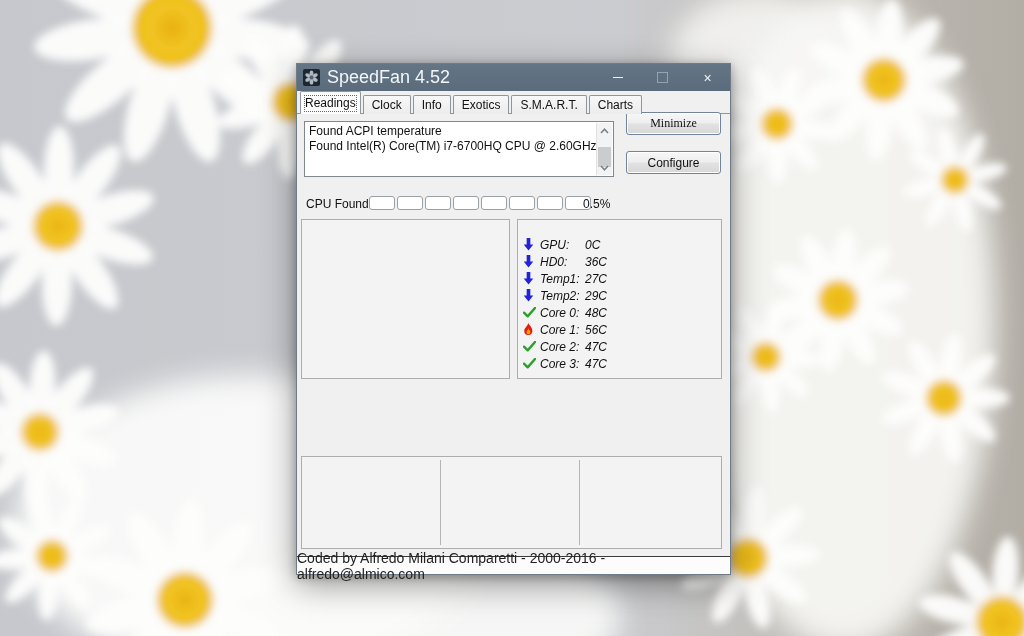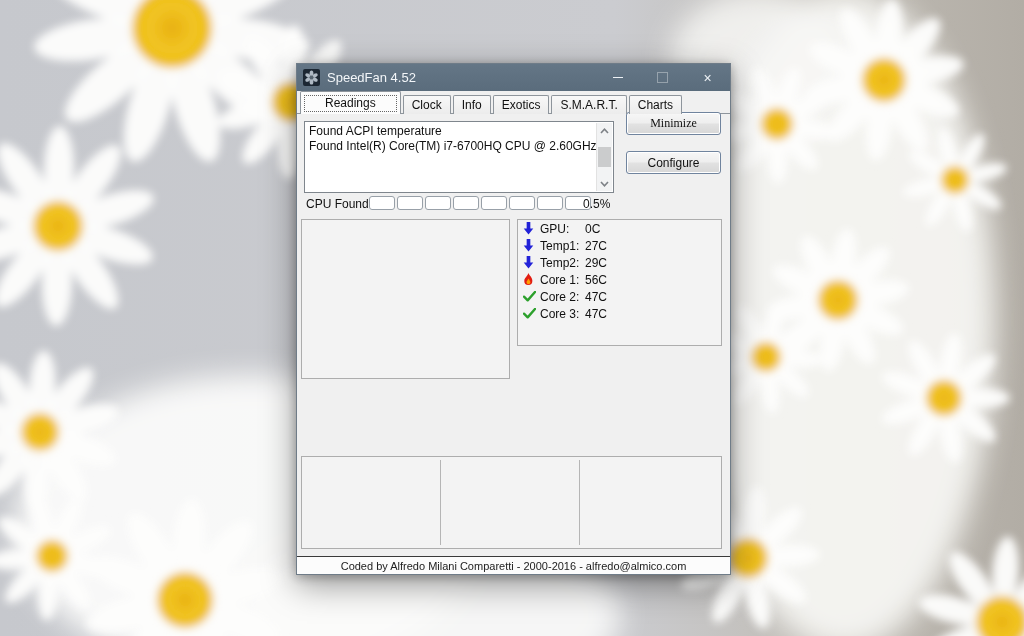--- a/index.html
+++ b/index.html
@@ -16,39 +16,39 @@
     background:#f0f0f0;border:1px solid #6f7c88;box-sizing:border-box;
     box-shadow:0 10px 32px rgba(0,0,0,.40),0 2px 10px rgba(0,0,0,.28);
     font-size:12px;color:#111;
   }
   .titlebar{
     position:absolute;left:0;top:0;right:0;height:27px;
     background:linear-gradient(#647686,#5a6c7c);
     display:flex;align-items:center;
   }
   .win-icon{width:17px;height:17px;margin:0 7px 0 6px;flex:0 0 auto;}
-  .win-title{color:#f3f6f9;font-size:13px;flex:1 1 auto;white-space:nowrap;}
+  .win-title{color:#f3f6f9;font-size:18px;flex:1 1 auto;white-space:nowrap;}
   .ctrls{display:flex;height:100%;}
   .ctrl{width:45px;height:100%;display:flex;align-items:center;justify-content:center;cursor:default;}
   .ctrl .bar{width:10px;height:1px;background:#eef2f6;}
   .ctrl .sq{width:9px;height:9px;border:1px solid rgba(255,255,255,.35);}
   .ctrl.close span{color:#eef2f6;font-size:14px;line-height:14px;}
   
   .tabstrip{position:absolute;left:0;top:27px;right:0;height:23px;padding-left:3px;box-sizing:border-box;}
   .tabstrip::after{content:"";position:absolute;left:0;right:0;bottom:0;height:1px;background:#8e959c;}
   .tab{
     position:relative;display:inline-flex;align-items:center;height:18px;margin-top:4px;
     padding:0 8px;border:1px solid #8e959c;border-bottom:none;border-radius:2px 2px 0 0;
     background:linear-gradient(#f8f8f8,#ececec);margin-right:2px;vertical-align:bottom;z-index:1;
   }
-  .tab.selected{height:22px;margin-top:0;background:#fcfcfc;z-index:3;padding:0 24px;}
+  .tab.selected{height:22px;margin-top:0;background:#fcfcfc;z-index:3;padding:0 4px;}
   .tab.selected::before{content:"";position:absolute;inset:3px 3px 2px 3px;border:1px dotted #666;}
   
   .log{
-    position:absolute;left:7px;top:57px;width:310px;height:72px;box-sizing:border-box;
+    position:absolute;left:7px;top:57px;width:310px;height:56px;box-sizing:border-box;
     border:1px solid #7f868d;background:#fff;padding:2px 4px 2px 4px;line-height:15px;overflow:hidden;
   }
   .log div{white-space:nowrap;}
   .sbar{position:absolute;top:1px;right:1px;bottom:1px;width:15px;background:#f2f3f4;border-left:1px solid #e2e2e2;}
   .sbar .arr{position:absolute;left:0;width:15px;height:15px;display:flex;align-items:center;justify-content:center;}
   .sbar .arr.up{top:0;} .sbar .arr.down{bottom:0;}
   .sbar .thumb{position:absolute;left:1px;width:13px;top:24px;height:20px;background:#cbcccd;}
   
   .btn{
     position:absolute;left:329px;width:95px;height:23px;box-sizing:border-box;
@@ -67,33 +67,33 @@
   .autofan{position:absolute;left:330px;top:119px;width:100px;}
   .cb{
     position:absolute;left:0;top:4px;width:14px;height:14px;box-sizing:border-box;
     border:1px solid #7f8f9c;border-radius:2px;background:#fff;
     display:flex;align-items:center;justify-content:center;
   }
   .autofan .lbl{margin-left:20px;line-height:14px;}
   
   .panel{position:absolute;box-sizing:border-box;border:1px solid #adadad;background:#f3f3f3;}
   #panel-fans{left:4px;top:155px;width:209px;height:160px;}
-  #panel-temps{left:220px;top:155px;width:205px;height:127px;padding-top:0;}
+  #panel-temps{left:220px;top:155px;width:205px;height:160px;padding-top:16px;font-style:italic;}
   .trow{display:flex;align-items:center;height:17px;padding-left:5px;}
   .trow .ticon{width:17px;display:flex;align-items:center;}
   .trow .tlabel{width:45px;}
   
   #panel-volts{left:4px;top:392px;width:421px;height:93px;}
   #panel-volts .vdiv{position:absolute;top:3px;bottom:3px;width:1px;background:#b5b5b5;}
   #panel-volts .vdiv.v1{left:138px;} #panel-volts .vdiv.v2{left:277px;}
   
   .statusbar{
     position:absolute;left:0;right:0;bottom:0;height:17px;background:#fcfcfc;
     border-top:1px solid #3a3a3a;display:flex;align-items:center;justify-content:center;
-    font-size:11px;color:#222;
+    font-size:14px;color:#222;
   }
 </style>
 </head>
 <body>
 
 <svg id="bg" width="1024" height="636" viewBox="0 0 1024 636">
   <defs>
     <linearGradient id="bgGrad" x1="0" y1="0" x2="1" y2="0">
       <stop offset="0" stop-color="#c6c8cd"></stop>
       <stop offset="0.6" stop-color="#cbccd0"></stop>
@@ -377,31 +377,49 @@
         </span>
         <span class="tlabel">GPU:</span>
         <span>0C</span>
       </div>
     <div class="trow">
         <span class="ticon">
           <svg width="11" height="13" viewBox="0 0 12 14">
             <path d="M4 0h4v7h3.2L6 13.6 0.8 7H4z" fill="#2222d8"></path>
           </svg>
         </span>
+        <span class="tlabel">HD0:</span>
+        <span>36C</span>
+      </div>
+    <div class="trow">
+        <span class="ticon">
+          <svg width="11" height="13" viewBox="0 0 12 14">
+            <path d="M4 0h4v7h3.2L6 13.6 0.8 7H4z" fill="#2222d8"></path>
+          </svg>
+        </span>
         <span class="tlabel">Temp1:</span>
         <span>27C</span>
       </div>
     <div class="trow">
         <span class="ticon">
           <svg width="11" height="13" viewBox="0 0 12 14">
             <path d="M4 0h4v7h3.2L6 13.6 0.8 7H4z" fill="#2222d8"></path>
           </svg>
         </span>
         <span class="tlabel">Temp2:</span>
         <span>29C</span>
+      </div>
+    <div class="trow">
+        <span class="ticon">
+          <svg width="13" height="11" viewBox="0 0 14 12">
+            <path d="M1 6.2 L5 10.2 L13 1" fill="none" stroke="#2ca02c" stroke-width="2.6" stroke-linecap="round" stroke-linejoin="round"></path>
+          </svg>
+        </span>
+        <span class="tlabel">Core 0:</span>
+        <span>48C</span>
       </div>
     <div class="trow">
         <span class="ticon">
           <svg width="11" height="13" viewBox="0 0 12 14">
             <path d="M6 0 C7 3 10.2 4.6 10.2 8.6 A4.4 4.4 0 0 1 1.4 8.6 C1.4 5.4 4.6 4 6 0Z" fill="#e21d12"></path>
             <path d="M6 6 C6.9 8 8.1 8.3 8.1 10.4 A2.2 2.2 0 0 1 3.8 10.4 C3.8 8.6 5.2 7.9 6 6Z" fill="#ffa000"></path>
           </svg>
         </span>
         <span class="tlabel">Core 1:</span>
         <span>56C</span>

